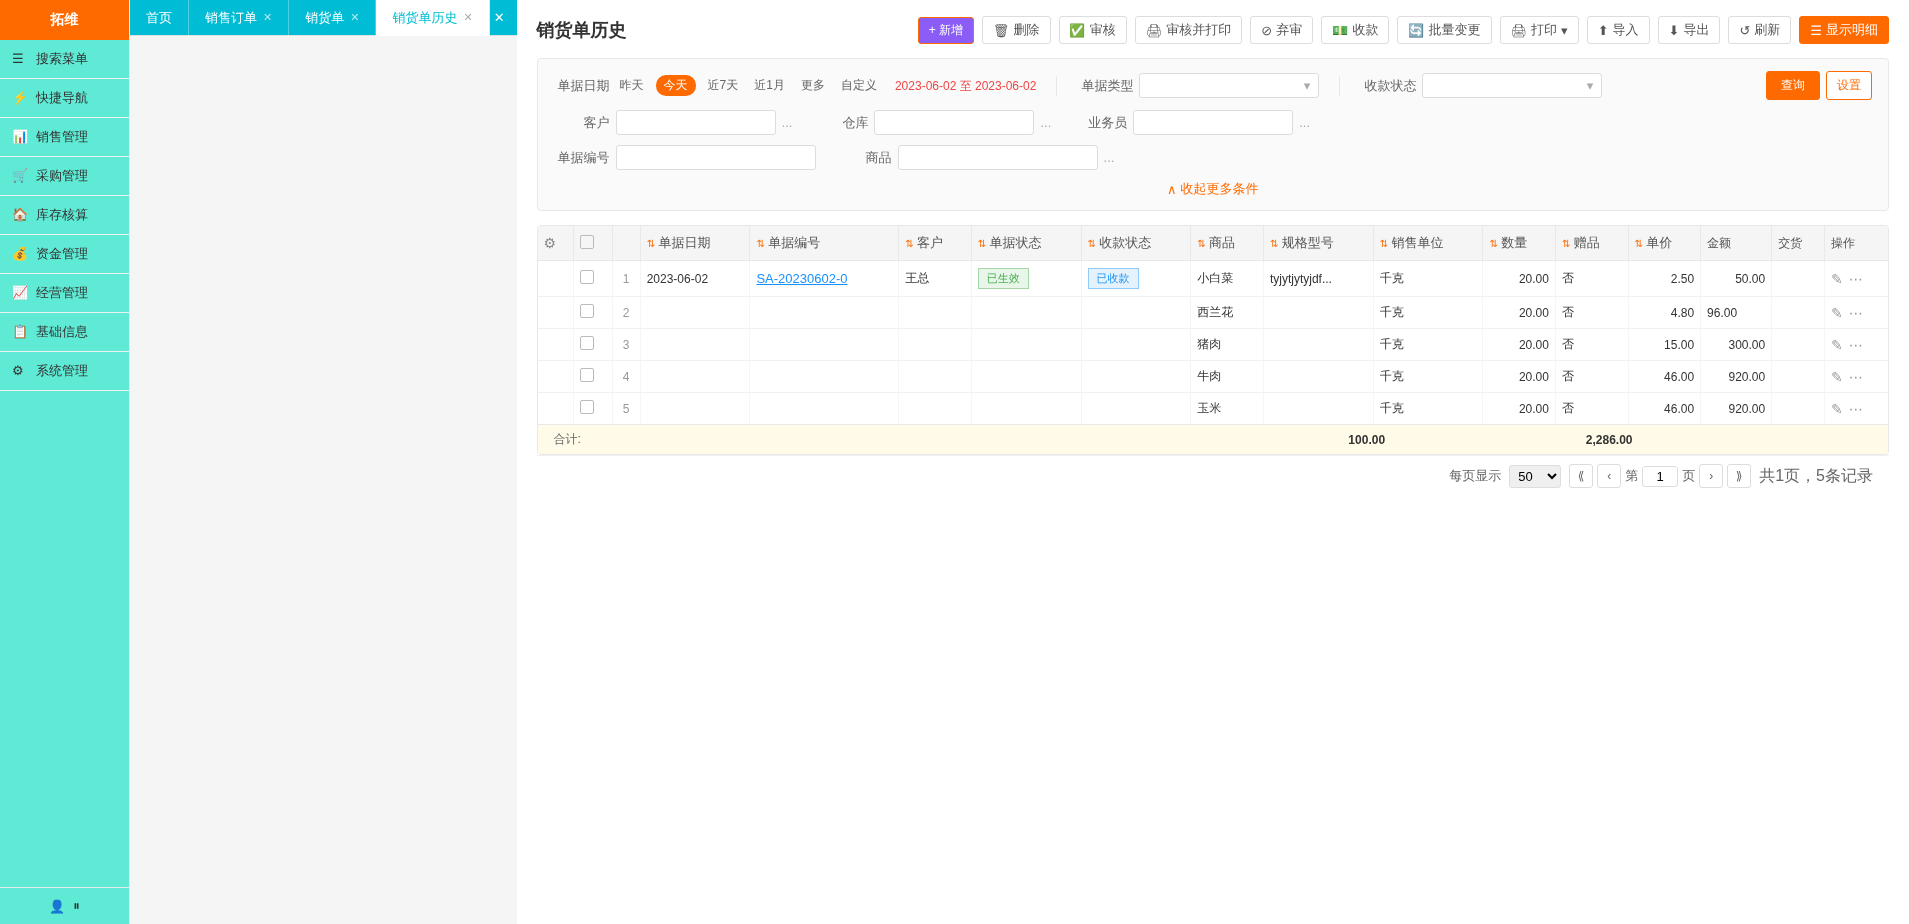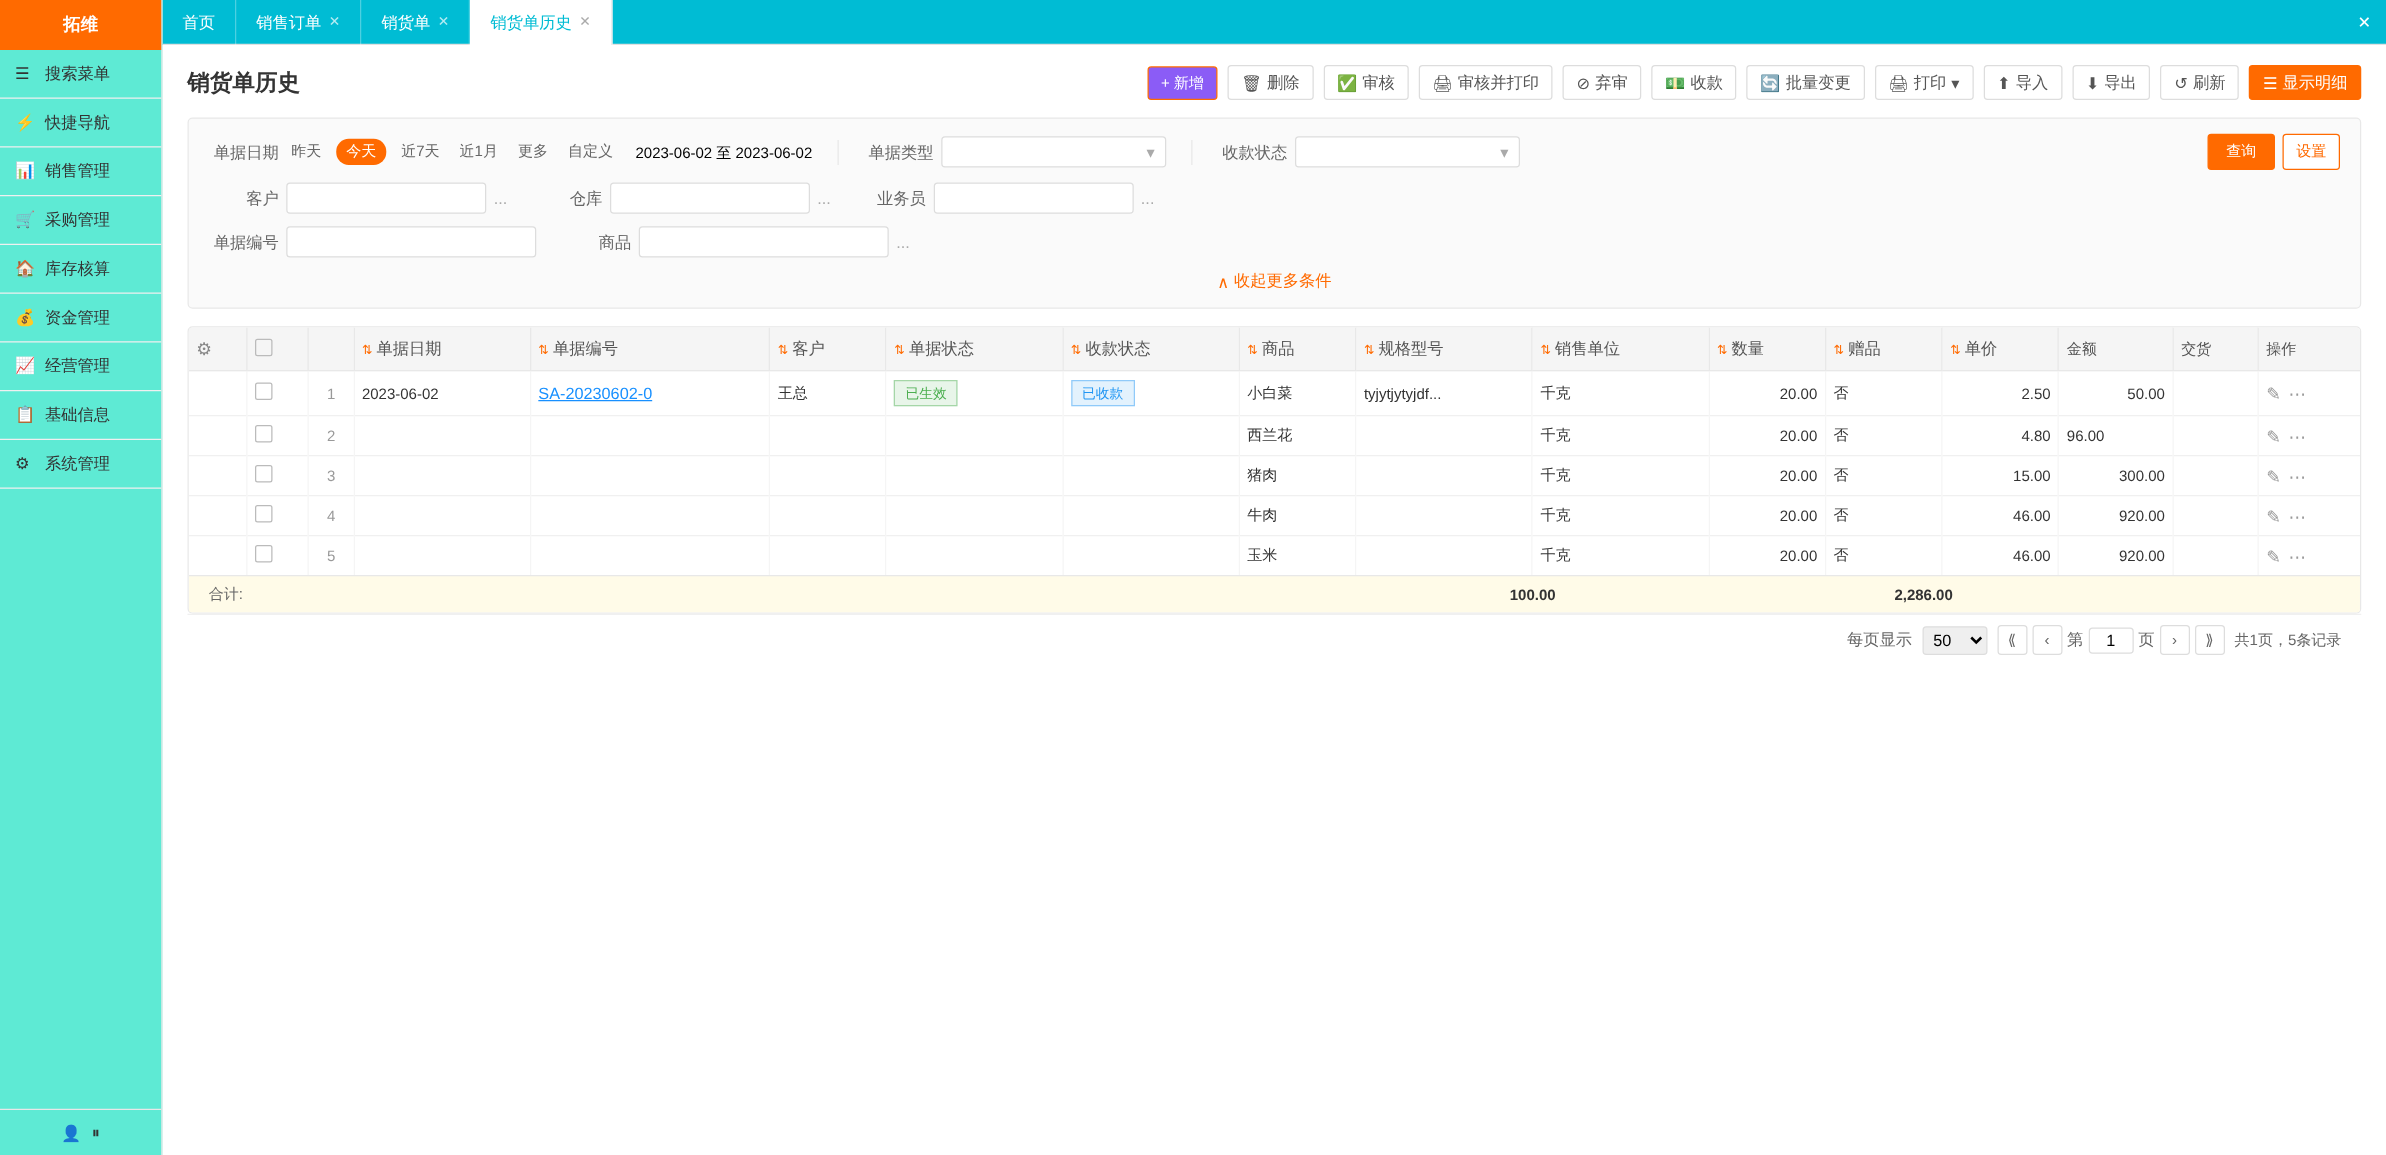--- a/index.html
+++ b/index.html
@@ -7,21 +7,21 @@
 
     
     .sidebar { width: 130px; background: #5eead4; border-right: 1px solid #e8e8e8; display: flex; flex-direction: column; height: 100%; }
     .sidebar-logo { height: 40px; background: #ff6a00; display: flex; align-items: center; justify-content: center; color: #fff; font-size: 14px; font-weight: bold; }
     .sidebar-item { display: flex; align-items: center; padding: 10px 12px; cursor: pointer; color: #333; gap: 8px; border-bottom: 1px solid #f0f0f0; }
     .sidebar-item-icon { width: 16px; height: 16px; flex-shrink: 0; }
     .sidebar-bottom { margin-top: auto; border-top: 1px solid #e8e8e8; }
     .sidebar-bottom .sidebar-item { border-bottom: none; }
 
     
-    .main { flex: 1; display: flex; flex-direction: column; overflow: hidden; }
+    .main { flex: 1; display: flex; flex-direction: row; overflow: hidden; }
     .tab-bar { display: flex; align-items: center; background: #fff; border-bottom: 1px solid #e0e0e0; height: 36px; padding: 0 0; }
     .tab { display: flex; align-items: center; padding: 0 16px; height: 36px; cursor: pointer; color: #666; border-right: 1px solid #e8e8e8; gap: 6px; font-size: 13px; }
     .tab.active { background: #f0f9ff; color: #00bcd4; border-bottom: 2px solid #00bcd4; }
     .tab-close { color: #aaa; font-size: 11px; cursor: pointer; }
     .tab-bar-end { margin-left: auto; display: flex; align-items: center; padding-right: 8px; }
     .tab-bar-close { cursor: pointer; color: #666; padding: 4px; }
 
     
     .content { flex: 1; overflow-y: auto; background: #f5f5f5; }
     .page-inner { background: #fff; margin: 0; padding: 16px 20px; min-height: 100%; }
@@ -40,21 +40,21 @@
     .filter-row:last-child { margin-bottom: 0; }
     .filter-group { display: flex; align-items: center; gap: 6px; }
     .filter-label { color: #666; white-space: nowrap; min-width: 56px; text-align: right; }
     .filter-input { border: 1px solid #ddd; border-radius: 3px; padding: 4px 8px; width: 160px; color: #333; background: #fff; }
     .filter-input-wide { width: 200px; }
     .filter-select { border: 1px solid #ddd; border-radius: 3px; padding: 4px 8px; width: 180px; color: #333; background: #fff; display: flex; align-items: center; justify-content: space-between; }
     .filter-dots { color: #aaa; cursor: pointer; }
     .date-shortcuts { display: flex; align-items: center; gap: 8px; }
     .date-btn { color: #666; cursor: pointer; font-size: 12px; padding: 2px 4px; border-radius: 3px; }
     .date-btn.active { background: #ff6a00; color: #fff; border-radius: 10px; padding: 2px 8px; }
-    .date-range { color: #000000; font-size: 12px; margin-top: 2px; }
+    .date-range { color: #ef4444; font-size: 12px; margin-top: 2px; }
     .collapse-btn { display: flex; align-items: center; justify-content: center; gap: 4px; color: #ff6a00; cursor: pointer; font-size: 12px; margin-top: 4px; }
     .filter-divider { width: 1px; height: 20px; background: #e8e8e8; }
 
     
     .table-wrapper { border: 1px solid #e8e8e8; border-radius: 4px; overflow: hidden; }
     table { width: 100%; border-collapse: collapse; }
     thead { background: #f5f5f5; }
     thead th { padding: 8px 6px; text-align: left; color: #555; font-weight: normal; border-bottom: 1px solid #e8e8e8; border-right: 1px solid #e8e8e8; white-space: nowrap; font-size: 12px; }
     thead th:last-child { border-right: none; }
     tbody tr { border-bottom: 1px solid #f0f0f0; }
@@ -73,21 +73,21 @@
     .table-footer { background: #fffbe8; border-top: 1px solid #e8e8e8; display: flex; align-items: center; padding: 6px 8px; }
     .footer-total { color: #666; font-size: 12px; padding: 0 8px; }
 
     
     .pagination-bar { display: flex; align-items: center; justify-content: flex-end; gap: 8px; padding: 8px 16px; background: #fff; border-top: 1px solid #f0f0f0; }
     .page-size-label { color: #666; }
     .page-size-select { border: 1px solid #ddd; border-radius: 3px; padding: 2px 4px; }
     .page-nav { display: flex; align-items: center; gap: 4px; }
     .page-nav-btn { width: 24px; height: 24px; border: 1px solid #ddd; border-radius: 3px; background: #fff; cursor: pointer; display: flex; align-items: center; justify-content: center; color: #666; font-size: 12px; }
     .page-input { width: 36px; border: 1px solid #ddd; border-radius: 3px; padding: 2px 4px; text-align: center; }
-    .page-info { color: #666; font-size: 12px; }
+    .page-info { color: #666; font-size: 16px; }
 
     
     .checkbox { width: 14px; height: 14px; border: 1px solid #bbb; border-radius: 2px; display: inline-block; cursor: pointer; }
     .settings-icon { color: #888; cursor: pointer; font-size: 14px; }
 
     
     .footer-cells { display: flex; flex: 1; align-items: center; }
     .footer-cell { flex: 1; text-align: center; font-size: 12px; color: #333; }
     .footer-cell.highlight { font-weight: bold; color: #333; }
   </style>

